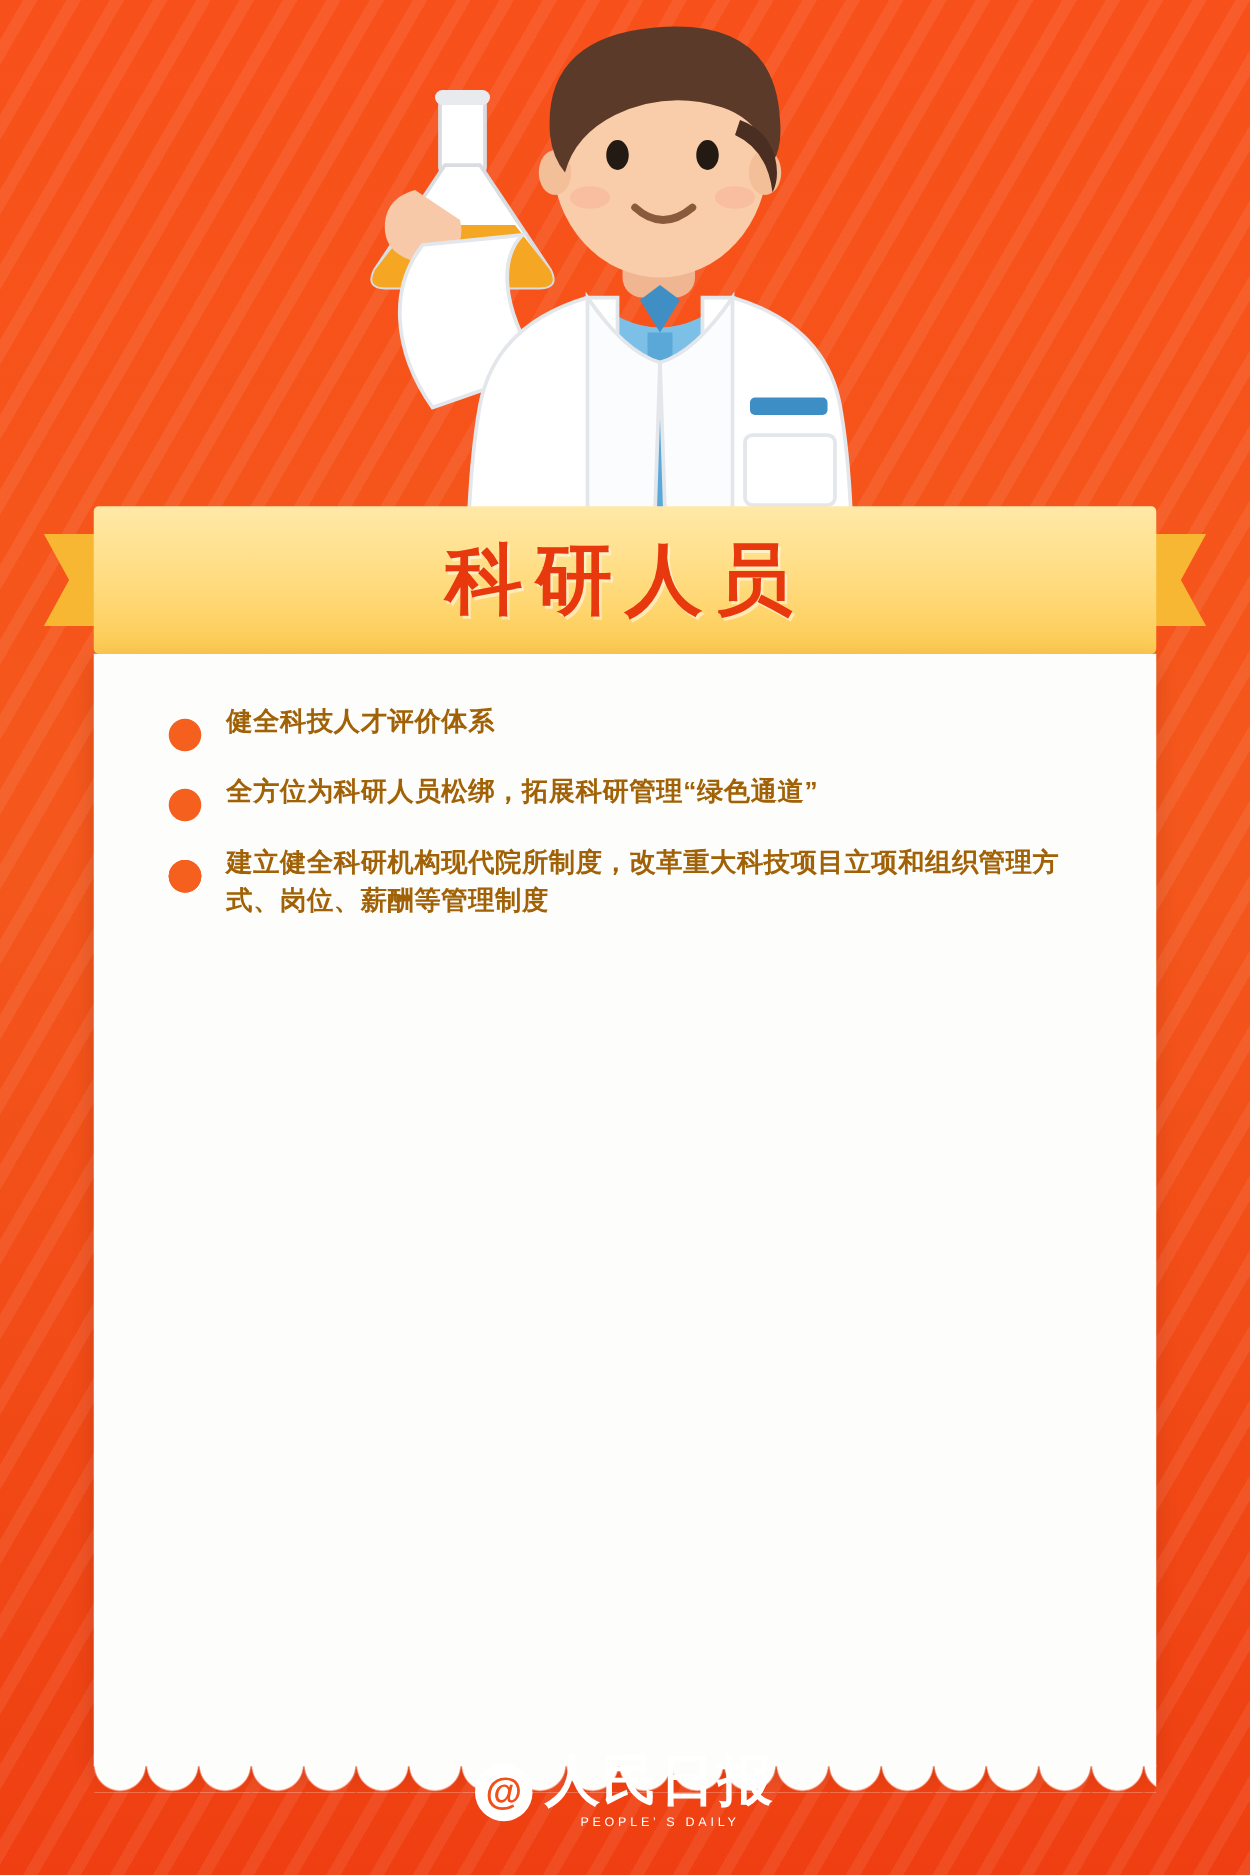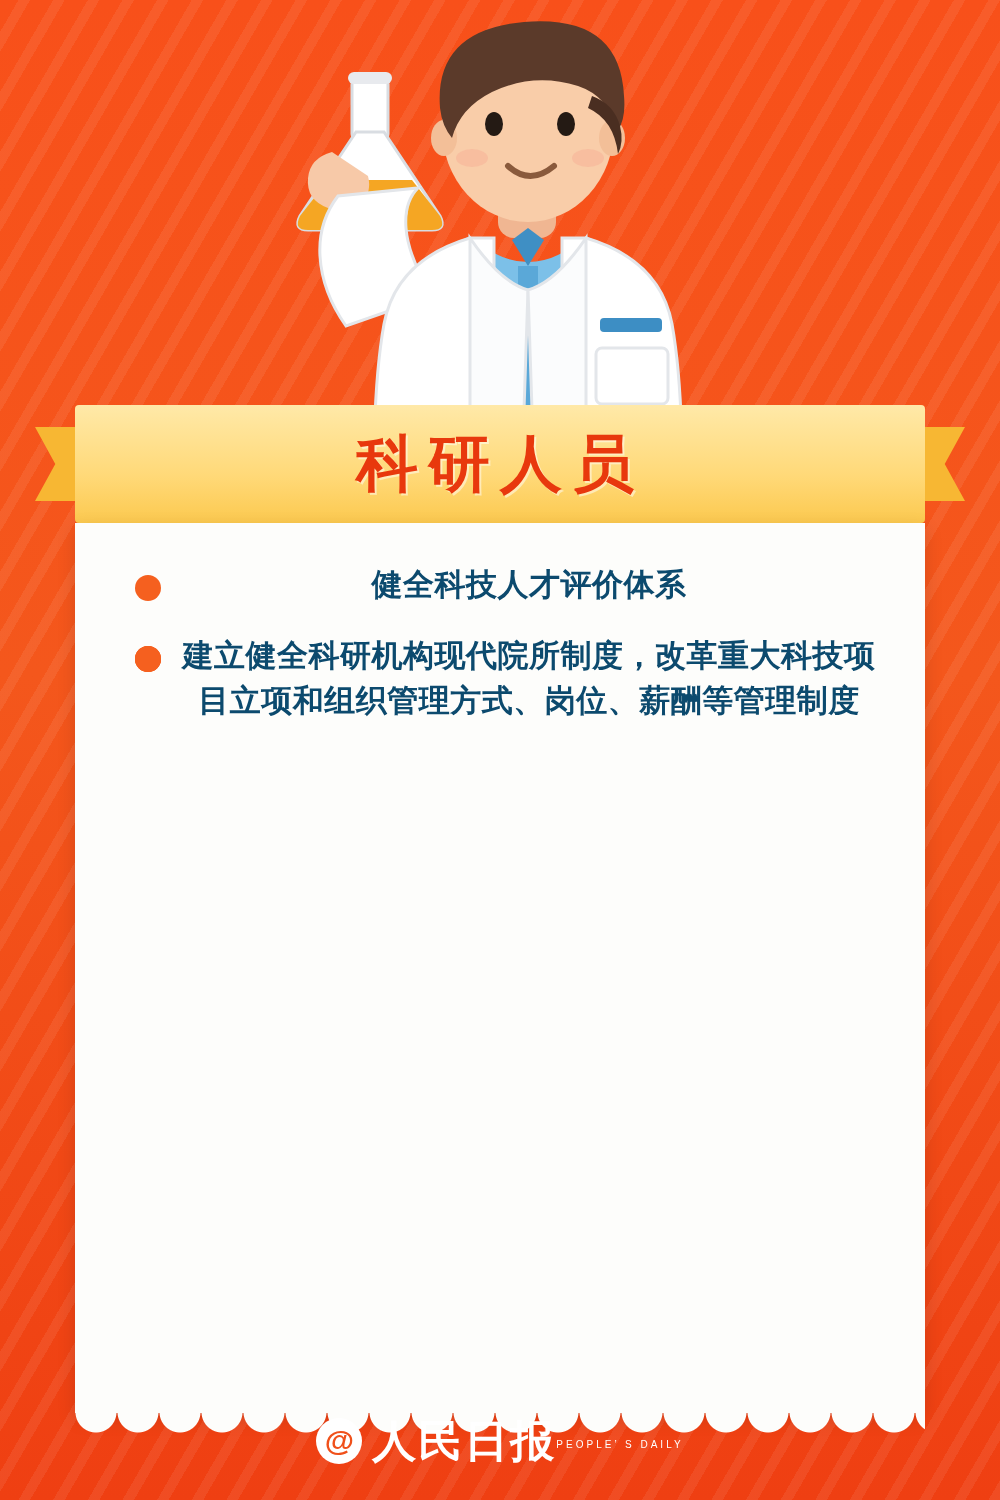--- a/index.html
+++ b/index.html
@@ -38,21 +38,20 @@
     width: 1000px;
     height: 430px;
   }
 
   
   .card-wrap {
     position: absolute;
     left: 75px;
     top: 405px;
     width: 850px;
-    text-align: center;
   }
 
   .ribbon {
     position: relative;
     height: 118px;
     margin: 0 -40px;
   }
   .ribbon-tail {
     position: absolute;
     top: 22px;
@@ -112,23 +111,23 @@
     list-style: none;
     margin: 0;
     padding: 0;
   }
   ul.items li {
     position: relative;
     margin: 0 0 26px 0;
     padding-left: 58px;
     font-family: Liberation Sans, sans-serif;
     font-weight: bold;
-    font-size: 31px;
+    font-size: 21px;
     line-height: 1.45;
-    color: #0c4a6e;
+    color: #a16207;
     letter-spacing: 0.5px;
   }
   ul.items li .dot {
     position: absolute;
     left: 12px;
     top: 12px;
     width: 26px;
     height: 26px;
     border-radius: 50%;
     background: #f5601f;
@@ -168,21 +167,21 @@
   }
   .brand-en {
     font-size: 10px;
     color: #ffffff;
     letter-spacing: 3px;
     margin-top: 6px;
     text-align: center;
   }
   .brand-block {
     display: flex;
-    flex-direction: row;
+    flex-direction: column;
     align-items: center;
   }
 </style>
 </head>
 <body>
 
 <div class="poster">
 
   <svg class="illustration" viewBox="0 0 1000 430" aria-hidden="true">
 
@@ -243,20 +242,24 @@
     </div>
 
     <div class="paper">
       <ul class="items">
         <li>
           <span class="dot"></span>
           <span>健全科技人才评价体系</span>
         </li>
         <li>
           <span class="dot"></span>
+          <span>全方位为科研人员松绑，拓展科研管理“绿色通道”</span>
+        </li>
+        <li>
+          <span class="dot"></span>
         </li>
         <li>
           <span class="dot"></span>
         </li>
         <li>
           <span class="dot"></span>
           <span>建立健全科研机构现代院所制度，改革重大科技项目立项和组织管理方式、岗位、薪酬等管理制度</span>
         </li>
       </ul>
       <div class="paper-notch"></div>

